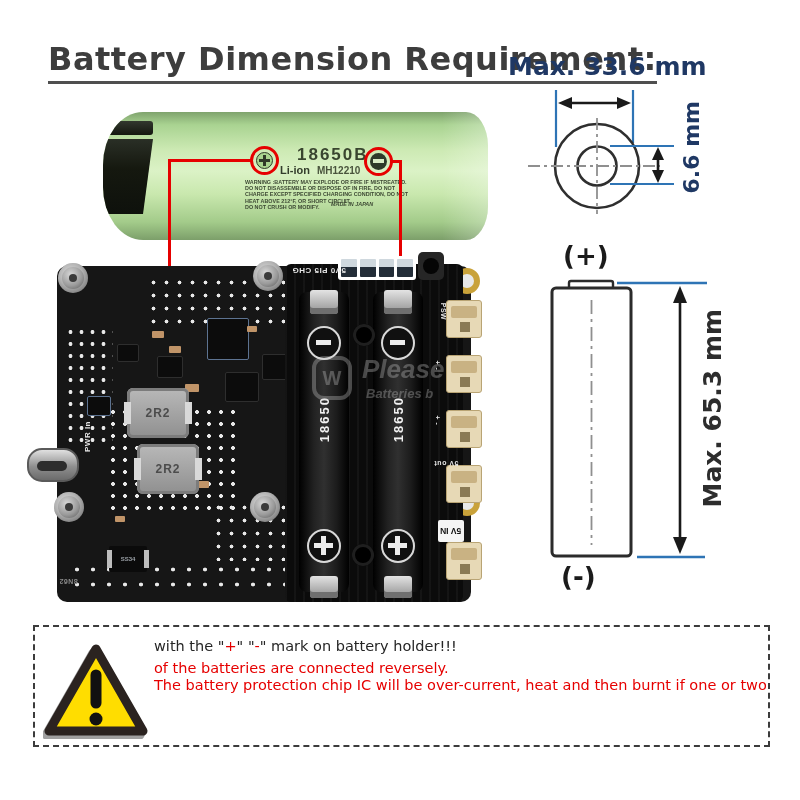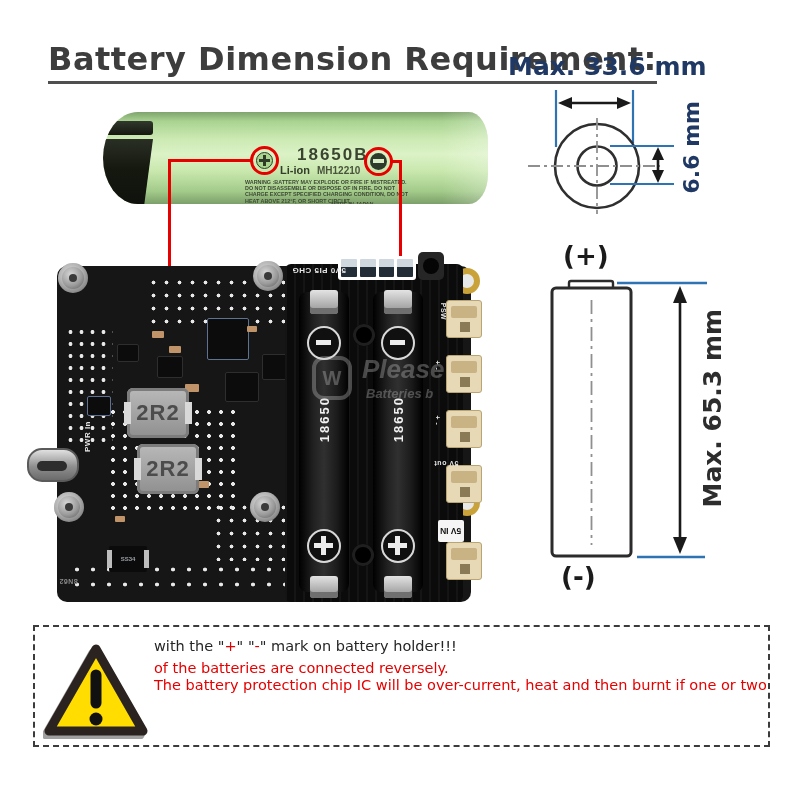--- a/index.html
+++ b/index.html
@@ -12,21 +12,21 @@
 
   
   .page-title {
     left:48px; top:40px; font-family:"DejaVu Sans", sans-serif;
     font-size:32px; font-weight:700; color:#3d3d3d; letter-spacing:.5px;
     border-bottom:3px solid #4f4f4f; padding-bottom:3px; white-space:nowrap;
   }
 
   
   .battery-photo {
-    left:103px; top:112px; width:385px; height:92px;
+    left:103px; top:112px; width:385px; height:128px;
     border-radius:40px 22px 22px 40px / 53px 34px 34px 53px;
     background:linear-gradient(180deg,#7fa36d 0%,#a9d391 10%,#cdeab4 30%,#dbf2c6 46%,#c9e8ae 64%,#a3cb8a 86%,#7c9f6a 100%);
     overflow:hidden;
   }
   .batt-cap-stripe { position:absolute; left:2px; top:9px; width:48px; height:14px;
     background:linear-gradient(180deg,#32382e,#14170f); border-radius:3px; }
   .batt-cap { position:absolute; left:0; top:27px; width:50px; height:75px;
     background:linear-gradient(180deg,#2a2f26,#15180f 40%,#0e110c);
     clip-path:polygon(0 0,100% 0,80% 100%,0 100%); }
   .batt-sheen { position:absolute; right:0; top:0; bottom:0; width:46px;
@@ -66,21 +66,21 @@
   .screw { position:absolute; width:30px; height:30px; border-radius:50%;
     background:radial-gradient(circle at 42% 38%, #d6d6d6 0%, #9a9a9a 45%, #5d5d5d 75%, #454545 100%);
     box-shadow:inset 0 0 0 4px rgba(255,255,255,.25); }
   .screw::after { content:""; position:absolute; left:11px; top:11px; width:8px; height:8px; border-radius:50%; background:#3a3a3a; }
   .goldhole { position:absolute; width:26px; height:26px; border-radius:50%; border:6px solid #c9a23a; background:#e8e8e8; }
   .chip { position:absolute; background:#0c0c0c; border:1px solid #2e2e2e; border-radius:2px; }
   .chip.blue { border-color:#5d7391; }
   .tanbit { position:absolute; background:#c09468; border-radius:1px; }
   .inductor { position:absolute; width:62px; height:50px; background:linear-gradient(180deg,#b9b9b9,#8f8f8f); border-radius:6px;
     display:flex; align-items:center; justify-content:center; box-shadow:inset 0 0 0 3px #7c7c7c; }
-  .inductor span { font-size:22px; font-weight:700; color:#4c4c4c; letter-spacing:1px; }
+  .inductor span { font-size:12px; font-weight:700; color:#4c4c4c; letter-spacing:1px; }
   .inductor::before, .inductor::after { content:""; position:absolute; top:14px; width:7px; height:22px; background:#d9d9d9; }
   .inductor::before { left:-3px; } .inductor::after { right:-3px; }
   .usbc { position:absolute; left:-30px; top:182px; width:52px; height:34px; border-radius:15px;
     background:linear-gradient(180deg,#e0e0e0,#8f8f8f 55%,#6b6b6b); border:2px solid #5a5a5a; }
   .usbc::after { content:""; position:absolute; left:8px; top:11px; width:30px; height:10px; border-radius:6px; background:#2d2d2d; }
   .silk { position:absolute; color:#e6e6e6; font-size:8px; font-weight:700; letter-spacing:.5px; white-space:nowrap; }
   .diode { position:absolute; left:52px; top:280px; width:38px; height:26px; background:#0b0b0b; border-radius:2px;
     display:flex; align-items:center; justify-content:center; color:#9aa0a6; font-size:6px; font-weight:700; }
   .diode::before, .diode::after { content:""; position:absolute; top:4px; width:5px; height:18px; background:#bdbdbd; }
   .diode::before { left:-2px; } .diode::after { right:-2px; }

